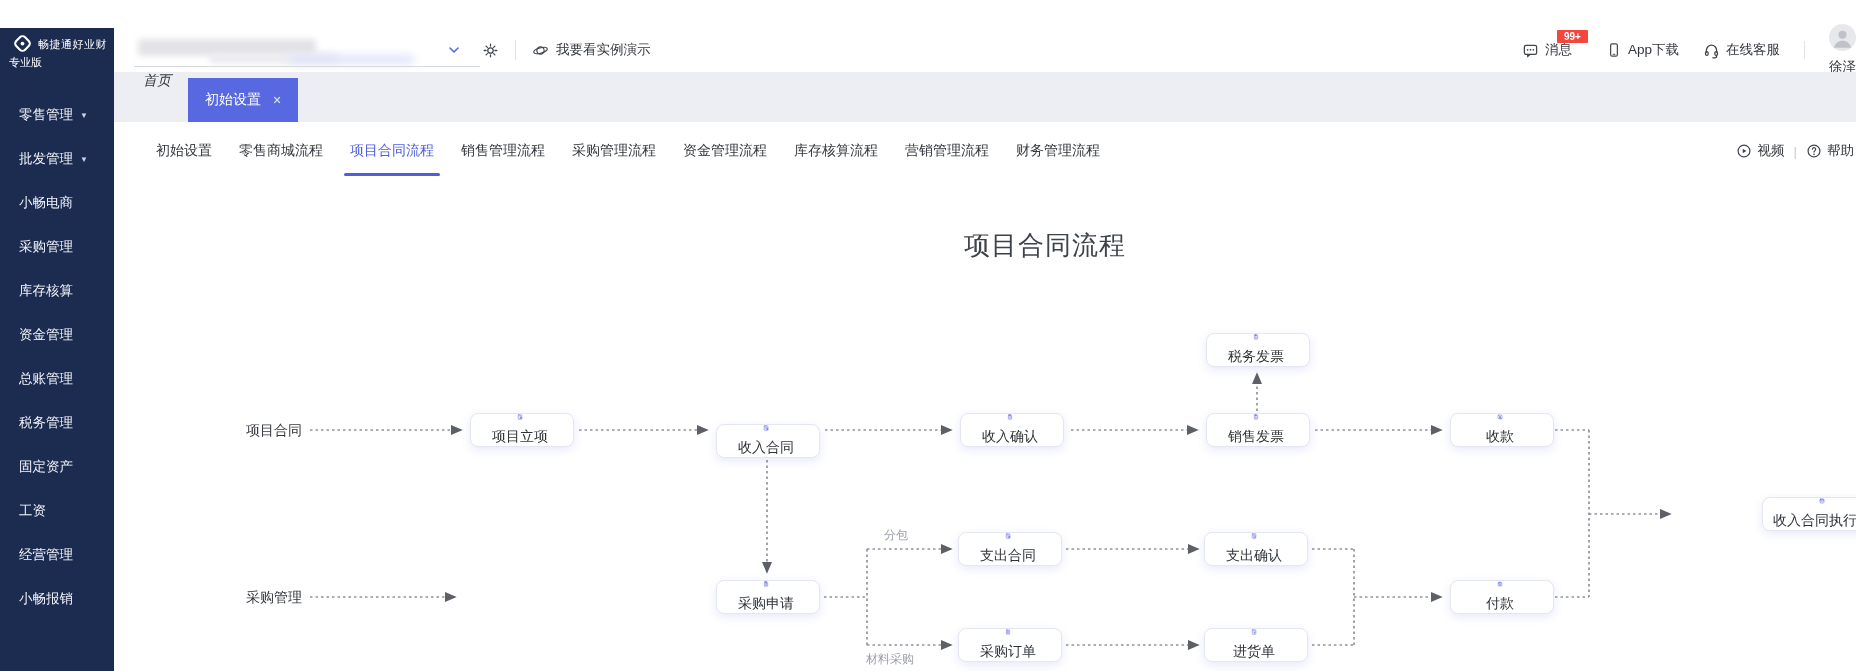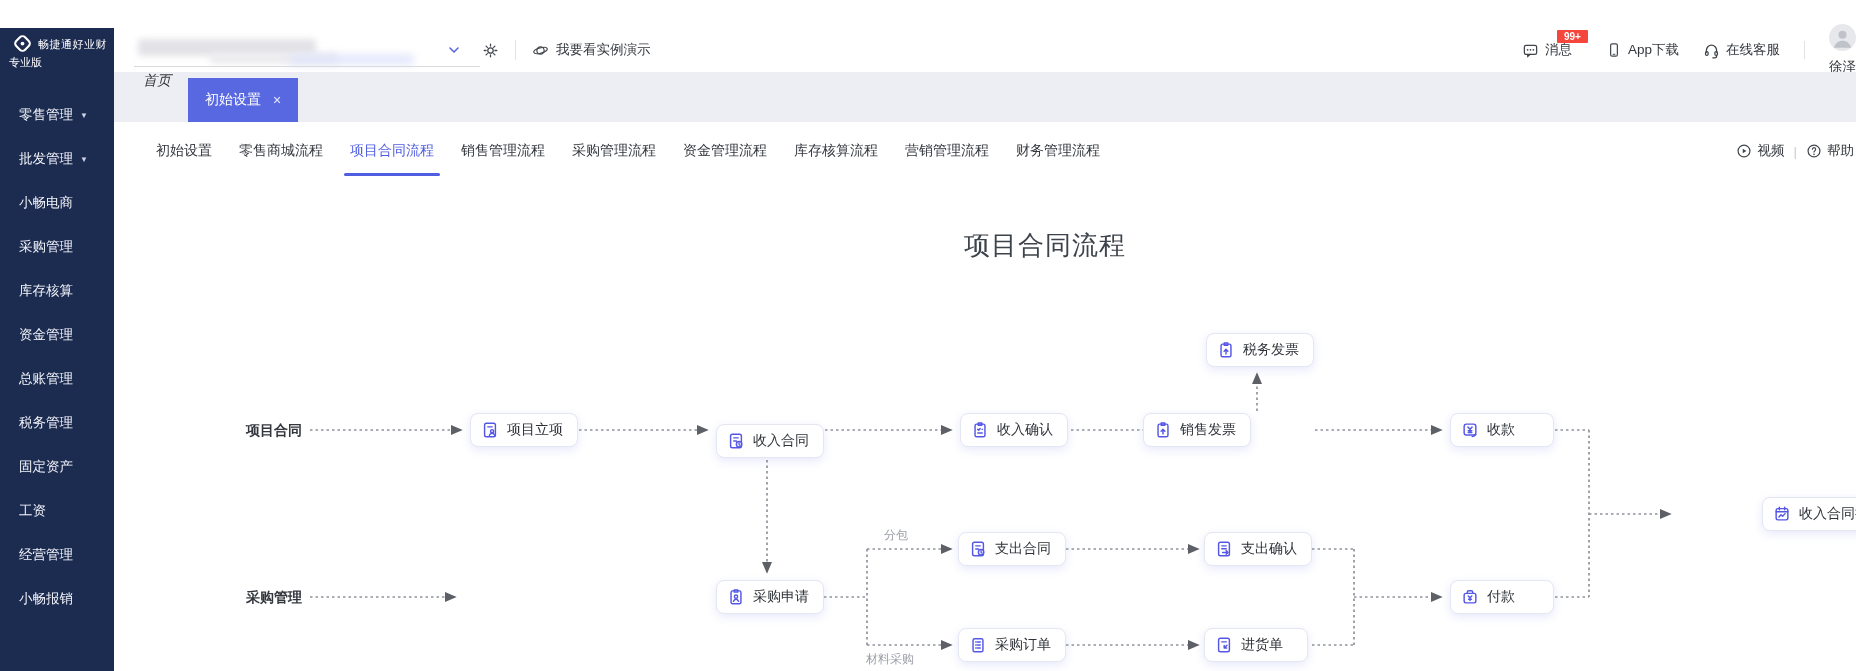--- a/index.html
+++ b/index.html
@@ -56,22 +56,22 @@
   .nav-right .bar { color:#c9cbd1; }
 
   
   .canvas { position:absolute; left:114px; top:180px; right:0; bottom:0; background:#fff; }
   .flow-title { position:absolute; left:821px; top:48px; width:220px; text-align:center;
     font-size:26px; color:#3d434a; letter-spacing:1px; }
   .connectors { position:absolute; left:0; top:0; z-index:0; }
   .node { position:absolute; height:34px; min-width:104px; display:inline-flex; align-items:center; gap:8px;
     padding:0 14px 0 10px; background:#fff; border:1px solid #e4e6f2; border-radius:8px;
     box-shadow:0 3px 10px rgba(86,96,226,.14); font-size:14px; color:#2e3238; white-space:nowrap;
-    cursor:pointer; z-index:1; }
-  .row-label { position:absolute; font-size:14px; font-weight:bold; color:#33373d; z-index:1; }
+    cursor:pointer; z-index:1;flex-direction:column; }
+  .row-label { position:absolute; font-size:14px; font-weight:normal; color:#33373d; z-index:1; }
   .branch-label { position:absolute; font-size:12px; color:#9a9ea6; z-index:1; }
 </style>
 </head>
 <body>
 
 <div class="sidebar">
   <div class="logo-area">
     <span class="logo-mark">
       <svg width="25" height="25" viewBox="0 0 24 24" fill="none" stroke="#fff" stroke-width="2">
         <rect x="6" y="6" width="12" height="12" rx="3.5" transform="rotate(45 12 12)"></rect>
@@ -294,21 +294,21 @@
     <span>收入确认</span>
   </div>
   <div class="node" style="left:1092px; top:153px;">
     <svg width="18" height="18" viewBox="0 0 20 20" fill="none" stroke="#5457e6" stroke-width="1.6" stroke-linecap="round" stroke-linejoin="round">
         <rect x="4.5" y="3.5" width="11" height="14" rx="1.8"></rect>
         <path d="M8 2.3h4v2.4H8z"></path>
         <path d="M10 14.5V9.3M7.9 11.4L10 9.3l2.1 2.1"></path>
       </svg>
     <span>税务发票</span>
   </div>
-  <div class="node" style="left:1029px; top:233px;">
+  <div class="node" style="left:1092px; top:233px;">
     <svg width="18" height="18" viewBox="0 0 20 20" fill="none" stroke="#5457e6" stroke-width="1.6" stroke-linecap="round" stroke-linejoin="round">
         <rect x="4.5" y="3.5" width="11" height="14" rx="1.8"></rect>
         <path d="M8 2.3h4v2.4H8z"></path>
         <path d="M10 14.5V9.3M7.9 11.4L10 9.3l2.1 2.1"></path>
       </svg>
     <span>销售发票</span>
   </div>
   <div class="node" style="left:1336px; top:233px;">
     <svg width="18" height="18" viewBox="0 0 20 20" fill="none" stroke="#5457e6" stroke-width="1.6" stroke-linecap="round" stroke-linejoin="round">
         <rect x="3.5" y="3.5" width="13" height="12" rx="2.5"></rect>

